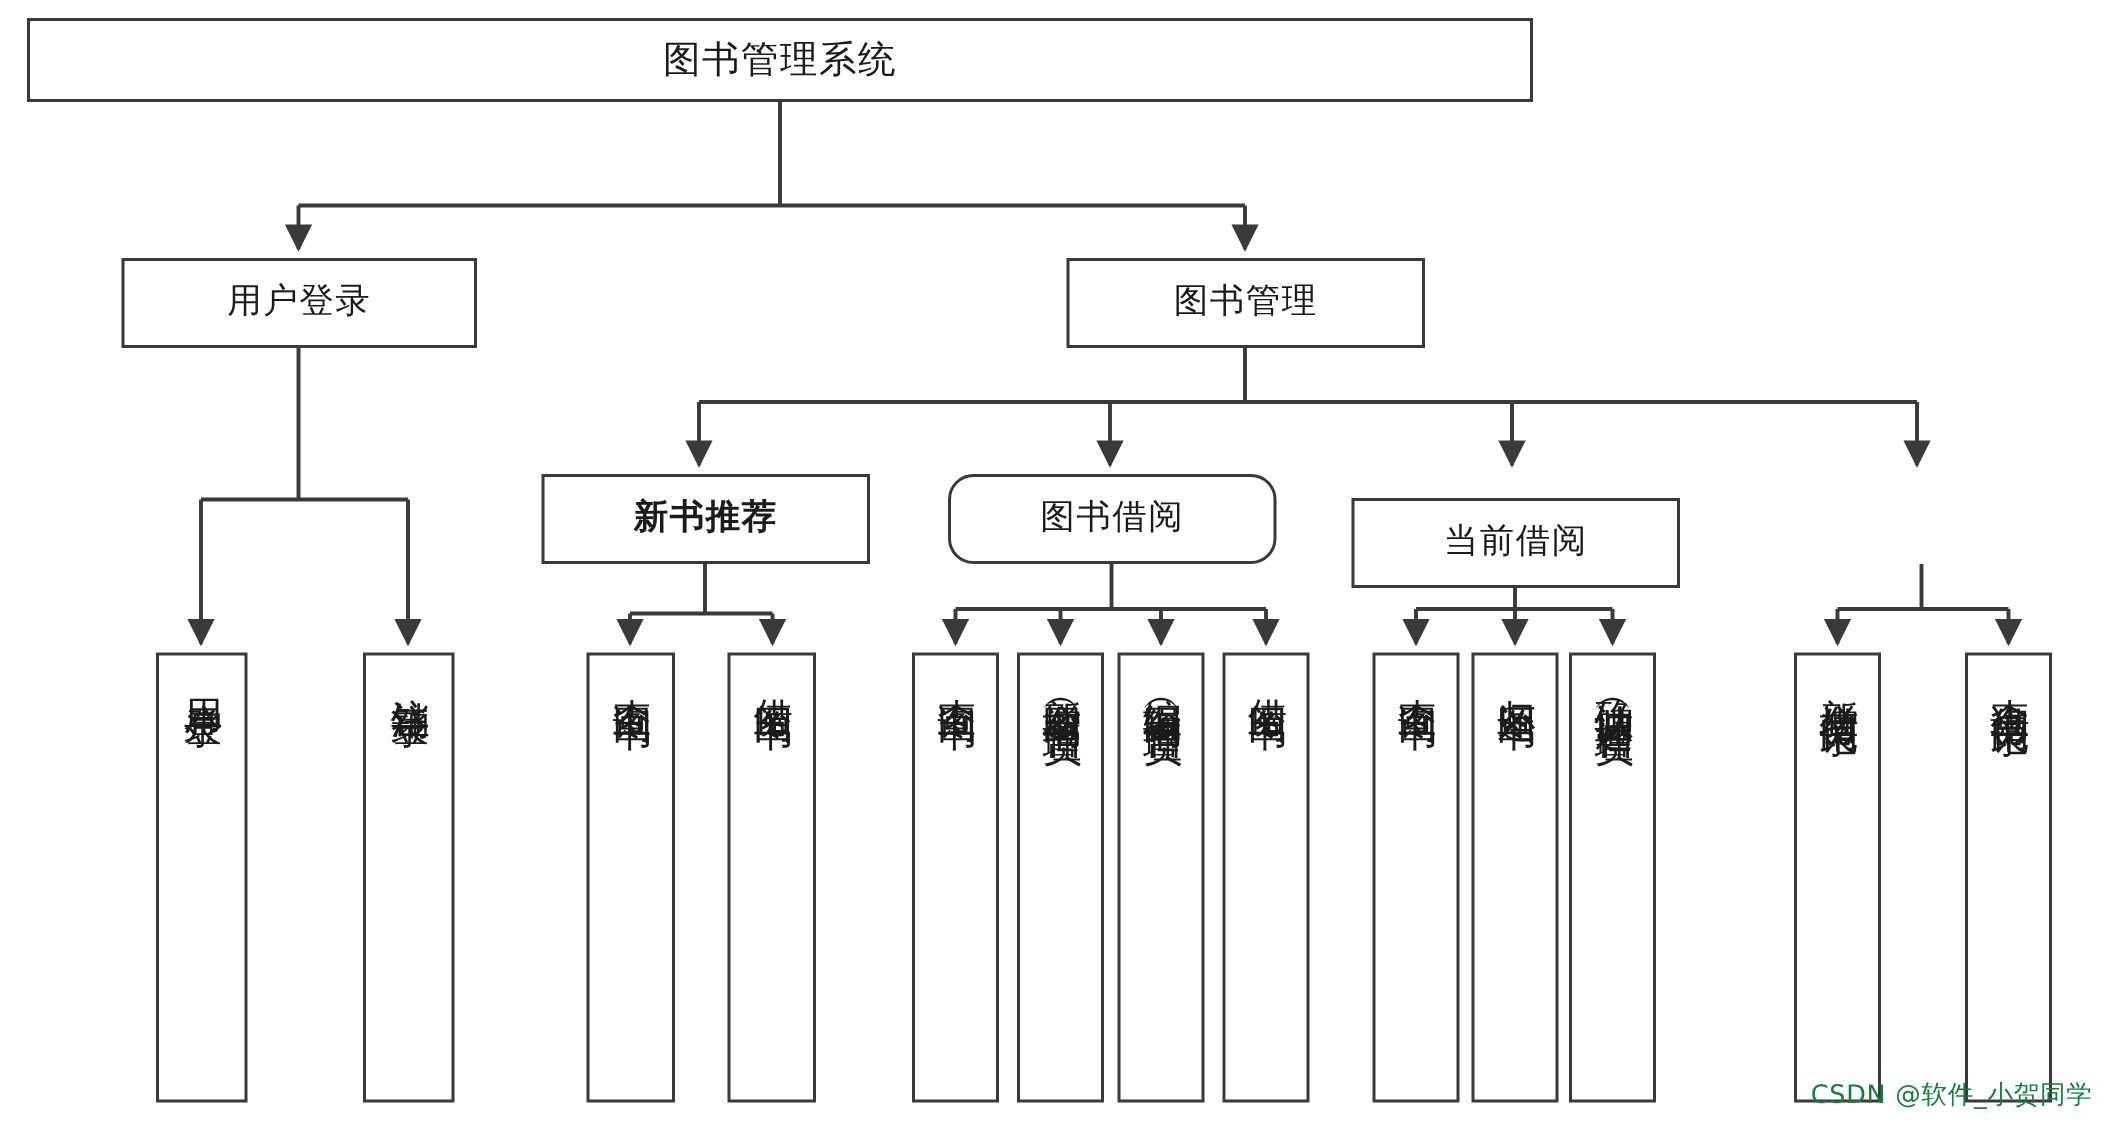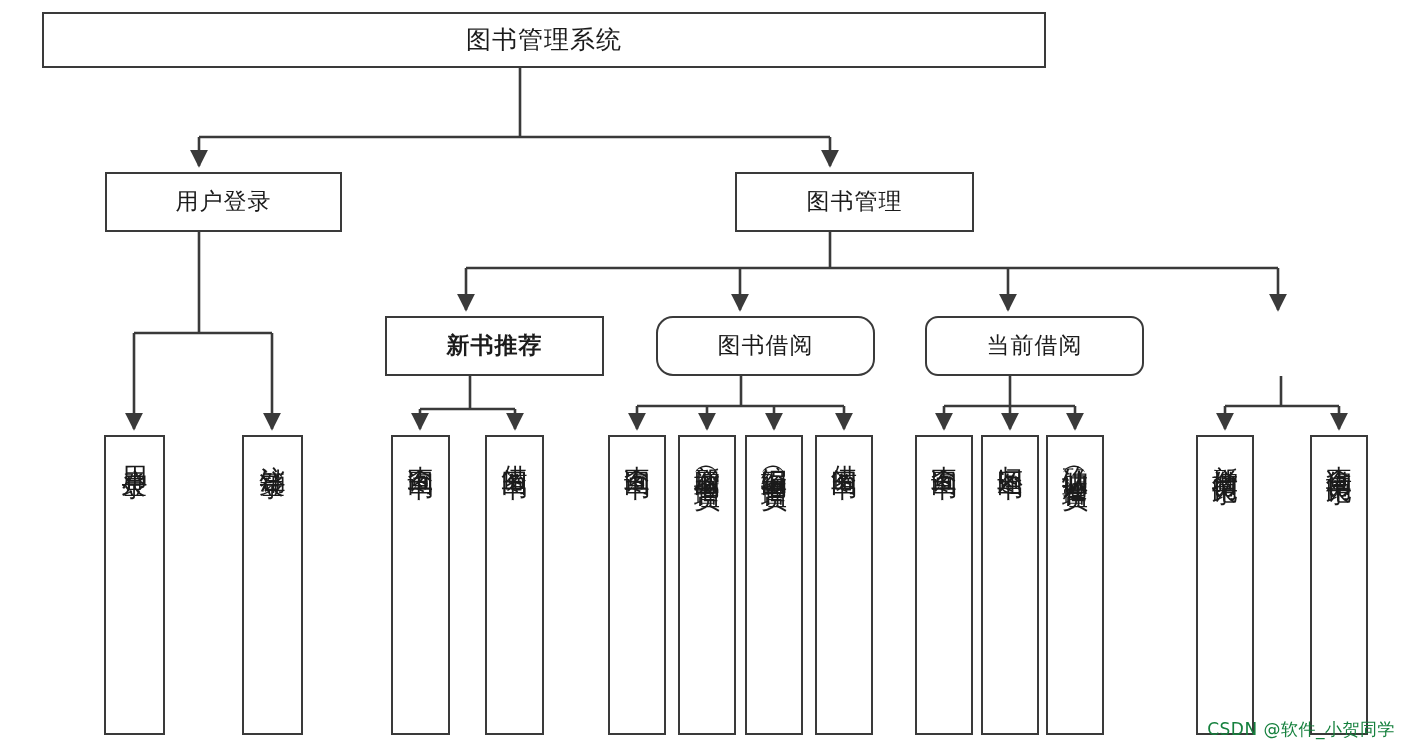--- a/index.html
+++ b/index.html
@@ -32,21 +32,20 @@
     border: 2.5px solid #3a3a3a;
     display: flex;
     align-items: center;
     justify-content: center;
     color: #1b1b1b;
   }
   .node.h {
     font-size: 23px;
     letter-spacing: 1px;
     line-height: 1.1;
-    margin-left: 24px;
   }
   .node.h.title {
     font-size: 25px;
   }
   .node.v {
     align-items: flex-start;
     justify-content: center;
     padding-top: 8px;
   }
   .node.v .vtext {
@@ -144,21 +143,21 @@
   </div>
 
   <div class="node h" style="left: 361px; top: 316px; width: 219px; height: 60px; font-weight: bold;">
     <span>新书推荐</span>
   </div>
 
   <div class="node h" style="left: 632px; top: 316px; width: 219px; height: 60px; border-radius: 17px;">
     <span>图书借阅</span>
   </div>
 
-  <div class="node h" style="left: 901px; top: 316px; width: 219px; height: 60px; border-radius: 13px;">
+  <div class="node h" style="left: 901px; top: 332px; width: 219px; height: 60px;">
     <span>当前借阅</span>
   </div>
 
 
   <div class="node v" style="left: 391px; top: 435px; width: 59px; height: 300px;">
     <span class="vtext">查询图书</span>
   </div>
   <div class="node v" style="left: 485px; top: 435px; width: 59px; height: 300px;">
     <span class="vtext">借阅图书</span>
   </div>

